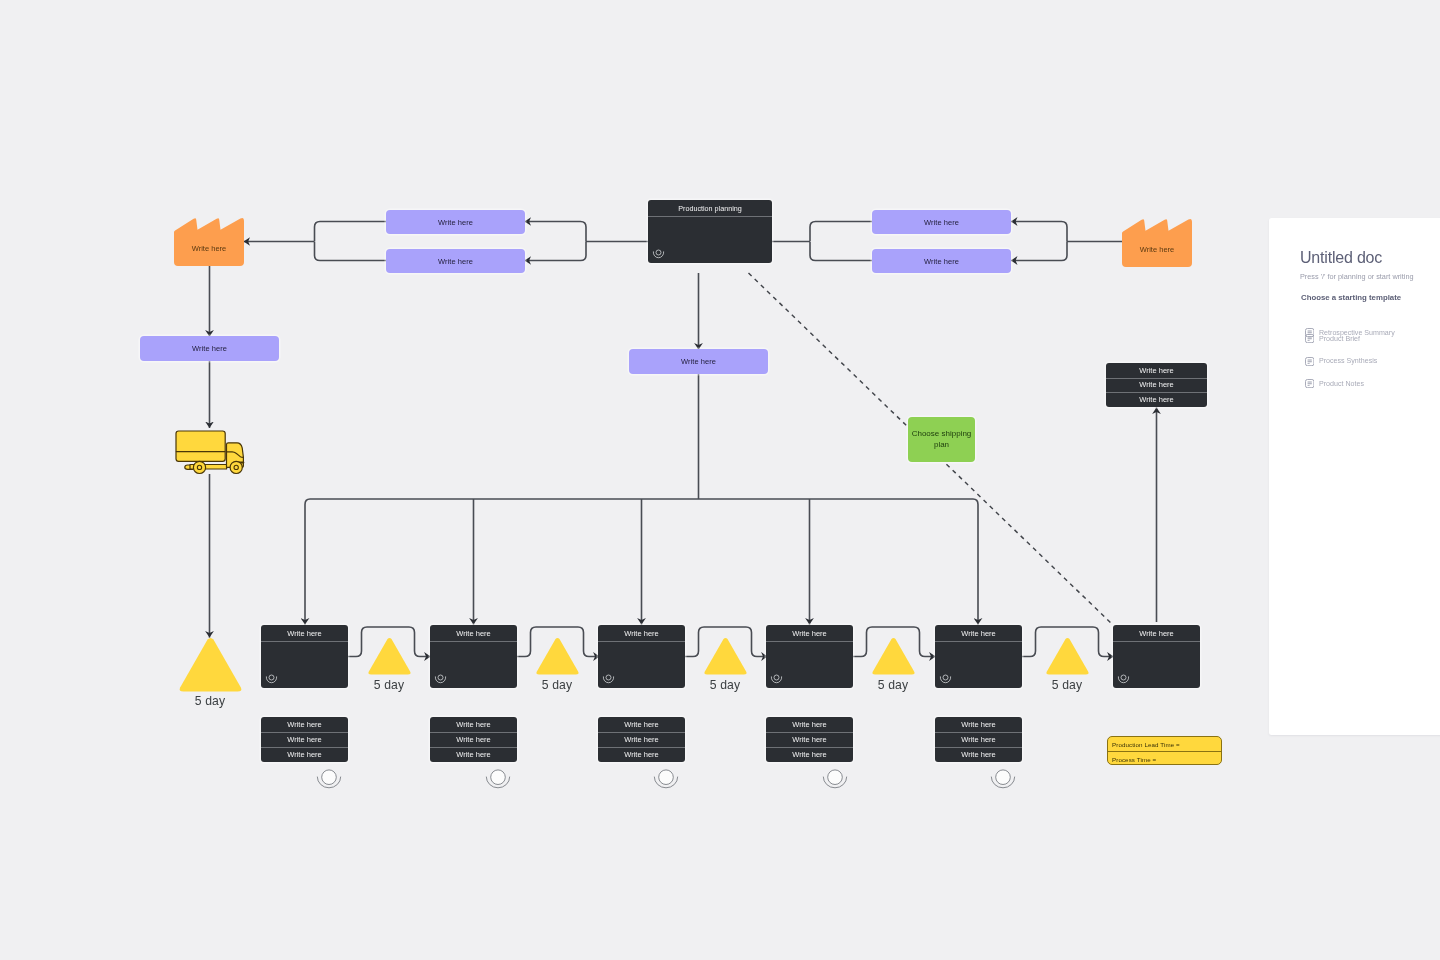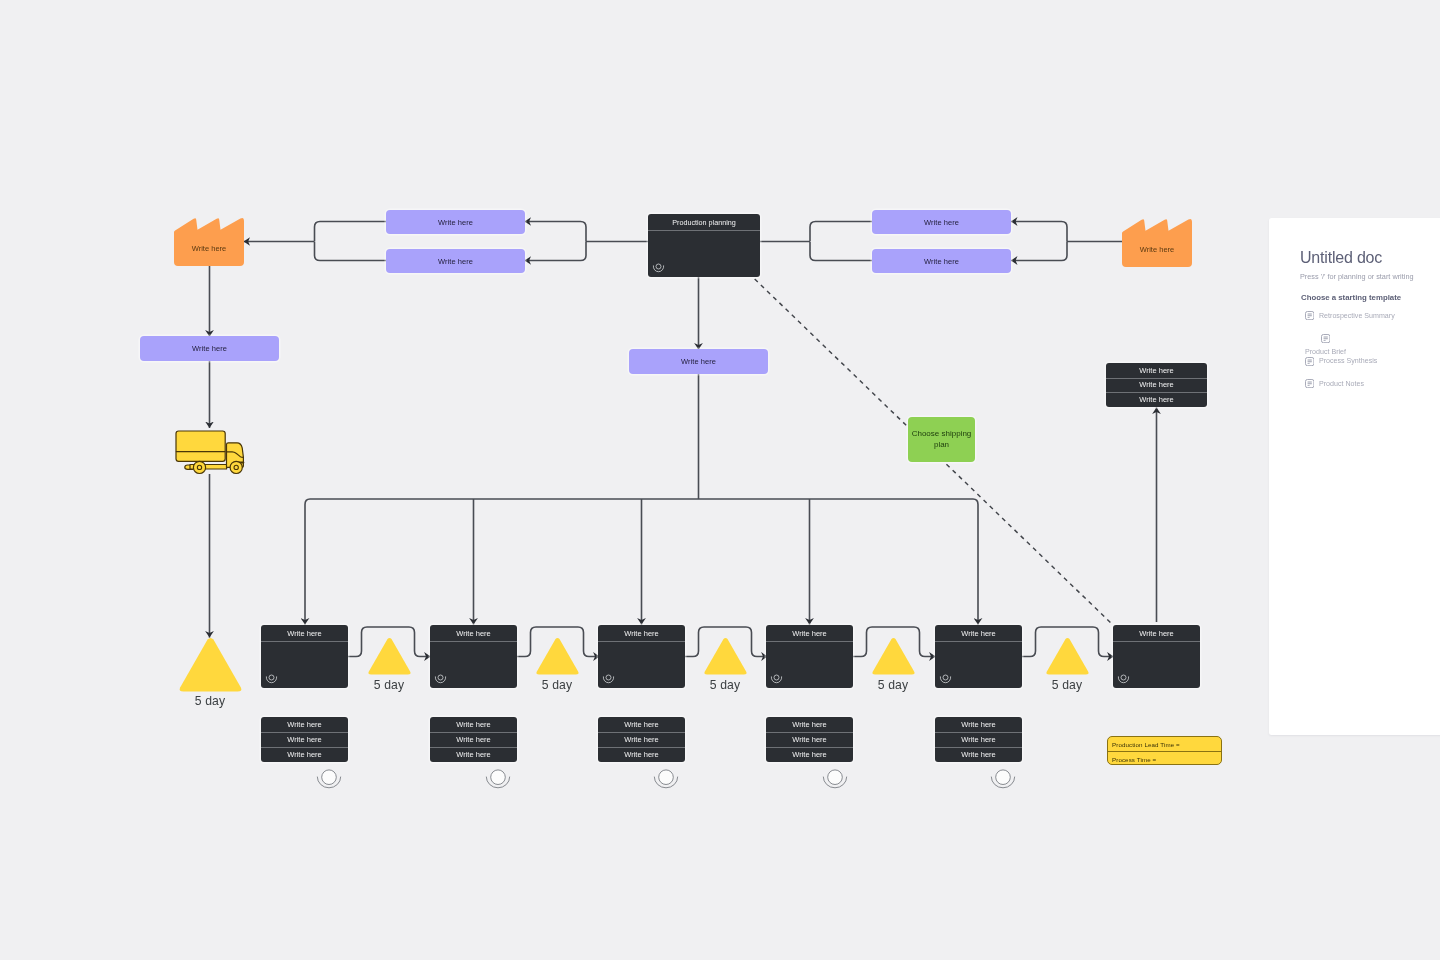--- a/index.html
+++ b/index.html
@@ -129,21 +129,21 @@
     </div>
     <div class="node purple" style="left:872px;top:249px;width:139px;height:24px;">
       <span>Write here</span>
     </div>
     <div class="node purple" style="left:140px;top:336px;width:139px;height:25px;">
       <span>Write here</span>
     </div>
     <div class="node purple" style="left:629px;top:349px;width:139px;height:25px;">
       <span>Write here</span>
     </div>
-    <div class="node dark" style="left:648px;top:214px;width:112px;height:63px;">
+    <div class="node dark" style="left:648px;top:200px;width:124px;height:63px;">
       <div class="hdr" style="height: 16px; font-size: 7.2px;">Production planning</div>
       <div class="sep"></div>
       <div style="position:absolute;left:3.8px;bottom:3.2px;width:13px;height:12px;">
         <svg width="13" height="12" viewBox="0 0 13 12" fill="none" stroke="#c9cbce" stroke-width="0.85" style="display:block">
           <circle cx="6.5" cy="4.5" r="2.5"></circle>
           <path d="M1.35,3.8 A5.2,5.2 0 1 0 11.65,3.8" stroke-linecap="round"></path>
         </svg>
       </div>
     </div>
     <div class="node dark" style="left:261px;top:625px;width:87px;height:63px;">
@@ -337,32 +337,32 @@
     </div>
     <div class="node legend" style="left:1107px;top:736px;width:115px;height:29px;">
       <div class="row" style="height:14px;">Production Lead Time =</div>
       <div class="lsep"></div>
       <div class="row" style="height:14px;">Process Time =</div>
     </div>
     <div style="position:absolute;left:1269px;top:218px;width:185px;height:517px;background:#fff;border-radius:2.5px;box-shadow:0 1px 2px rgba(90,90,110,0.10);">
       <div class="dtitle" style="position:absolute;left:31px;top:31px;">Untitled doc</div>
       <div class="dsub" style="position:absolute;left:31px;top:54px;">Press '/' for planning or start writing</div>
       <div class="dhead" style="position:absolute;left:32px;top:75px;">Choose a starting template</div>
-      <div class="titem" style="position:absolute;left:36px;top:93px;">
+      <div class="titem" style="position:absolute;left:36px;top:110px;">
         <span style="display:inline-flex;">
           <svg width="9.4" height="9.2" viewBox="0 0 47 46" style="display:block">
             <rect x="2.4" y="2.4" width="42.2" height="41.2" rx="10" fill="none" stroke="#9ea1b0" stroke-width="4.6"></rect>
             <rect x="12" y="13" width="23" height="4.6" rx="2.3" fill="#9ea1b0"></rect>
             <rect x="12" y="21.4" width="23" height="4.6" rx="2.3" fill="#9ea1b0"></rect>
             <rect x="12" y="29.8" width="12" height="4.6" rx="2.3" fill="#9ea1b0"></rect>
           </svg>
         </span>
         <span>Retrospective Summary</span>
       </div>
-      <div class="titem" style="position:absolute;left:36px;top:116.1px;flex-direction:column;">
+      <div class="titem" style="position:absolute;left:36px;top:116.1px;">
         <span style="display:inline-flex;">
           <svg width="9.4" height="9.2" viewBox="0 0 47 46" style="display:block">
             <rect x="2.4" y="2.4" width="42.2" height="41.2" rx="10" fill="none" stroke="#9ea1b0" stroke-width="4.6"></rect>
             <rect x="12" y="13" width="23" height="4.6" rx="2.3" fill="#9ea1b0"></rect>
             <rect x="12" y="21.4" width="23" height="4.6" rx="2.3" fill="#9ea1b0"></rect>
             <rect x="12" y="29.8" width="12" height="4.6" rx="2.3" fill="#9ea1b0"></rect>
           </svg>
         </span>
         <span>Product Brief</span>
       </div>

